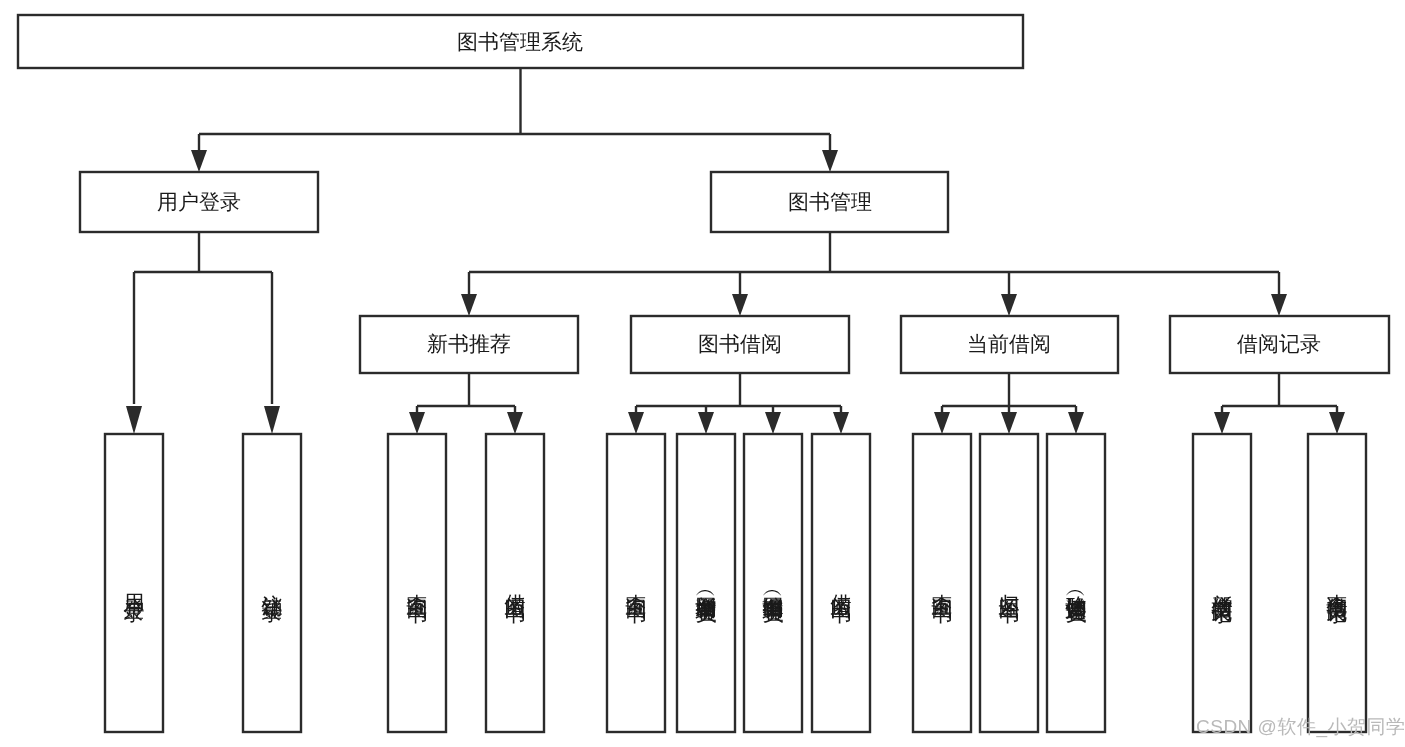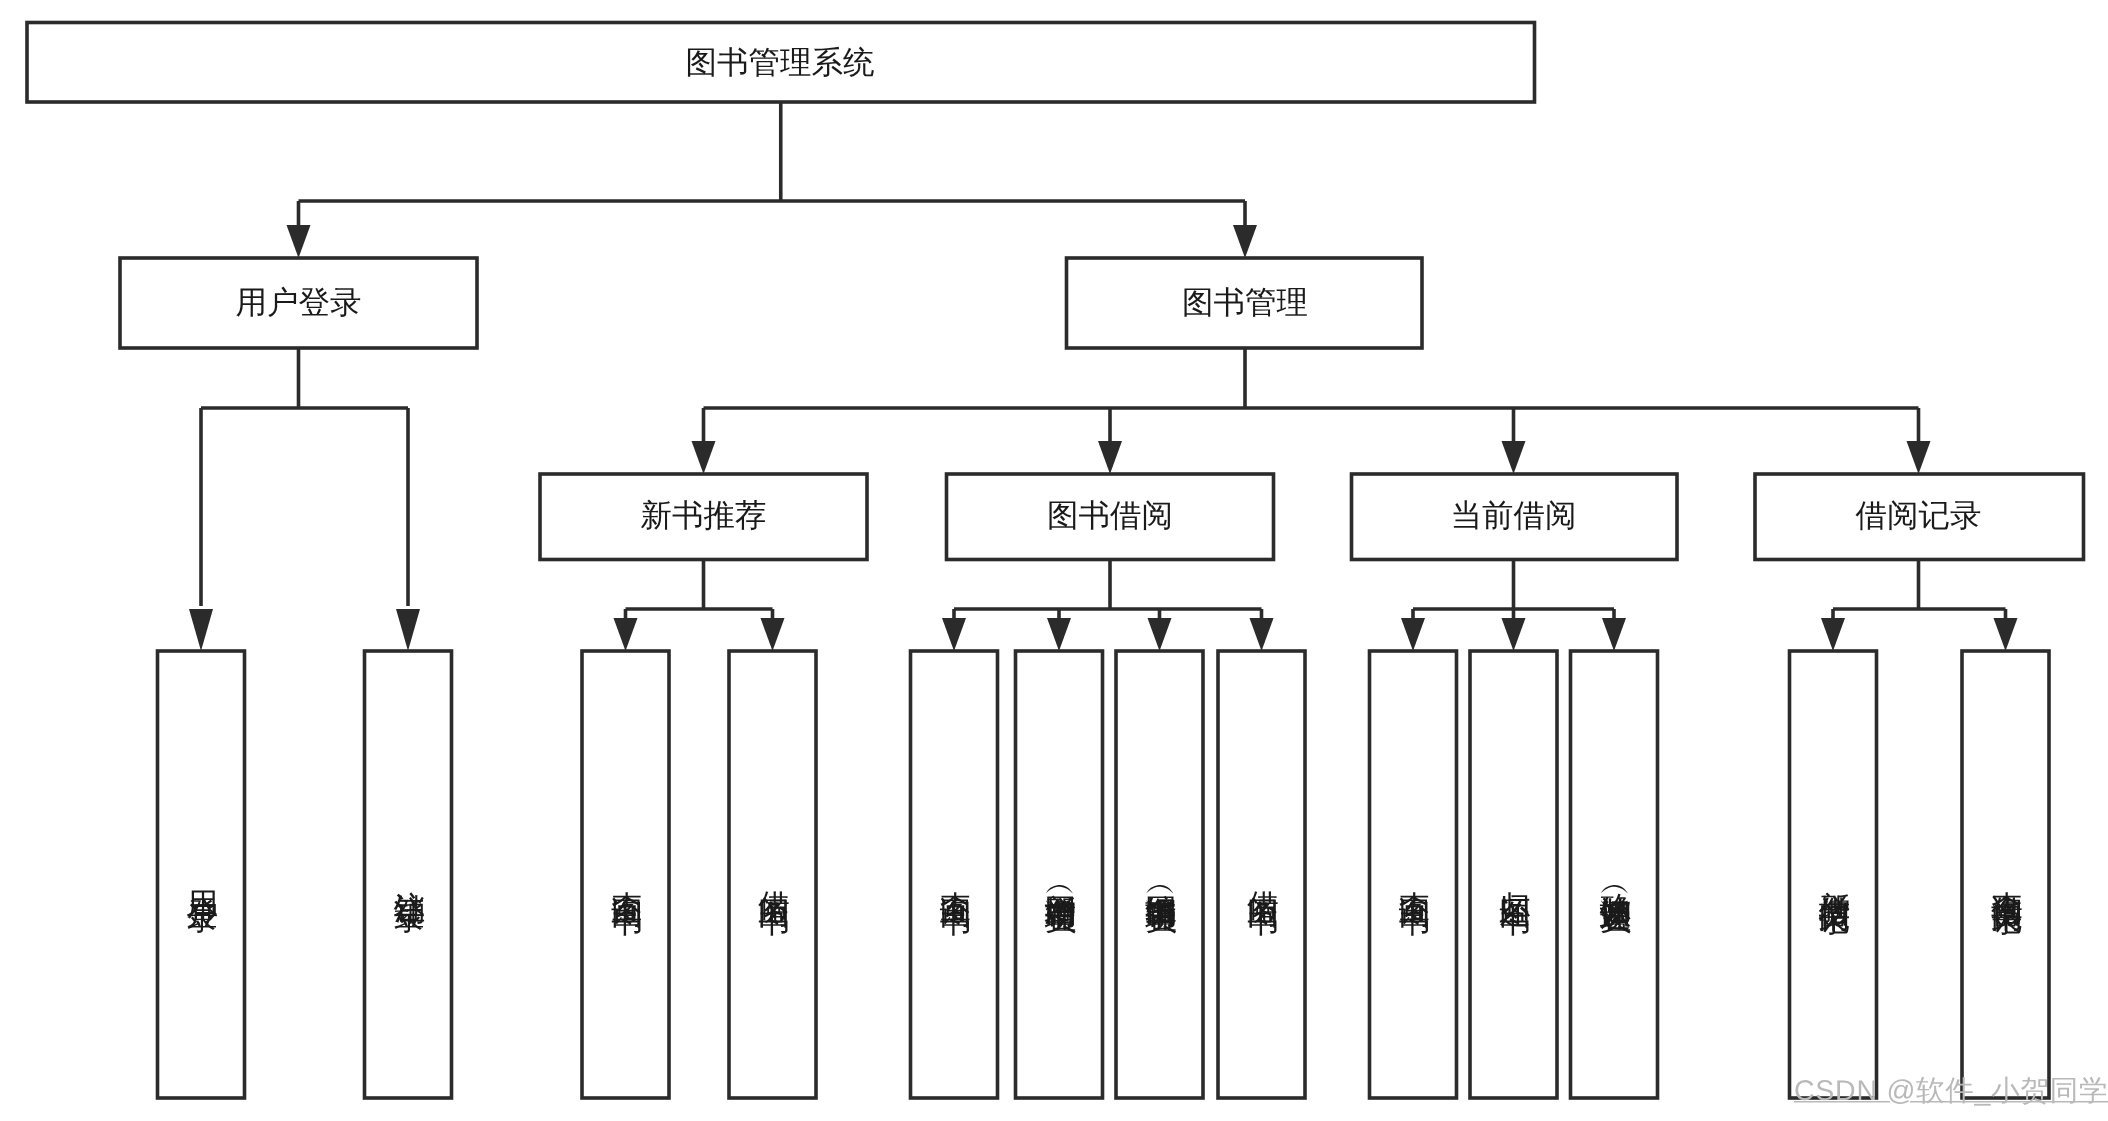--- a/index.html
+++ b/index.html
@@ -209,15 +209,15 @@
   <div class="vlabel" style="left:744px; top:436px; width:58px; height:294px; font-size:21px; letter-spacing:1px;">编辑图书（管理员）</div>
   <div class="vlabel" style="left:812px; top:434px; width:58px; height:298px;">借阅图书</div>
 
   <div class="vlabel" style="left:913px; top:434px; width:58px; height:298px;">查询图书</div>
   <div class="vlabel" style="left:980px; top:434px; width:58px; height:298px;">归还图书</div>
   <div class="vlabel" style="left:1047px; top:436px; width:58px; height:294px; font-size:21px; letter-spacing:1px;">确认归还（管理员）</div>
 
   <div class="vlabel" style="left:1193px; top:434px; width:58px; height:298px; letter-spacing:2px;">新增借阅记录</div>
   <div class="vlabel" style="left:1308px; top:434px; width:58px; height:298px; letter-spacing:2px;">查询借阅记录</div>
 
-  <div class="watermark" style="left:1196px; top:714px;text-decoration:underline;">CSDN @软件_小贺同学</div>
+  <div class="watermark" style="left:1196px; top:714px;">CSDN @软件_小贺同学</div>
 
 </div>
 
 </body></html>

